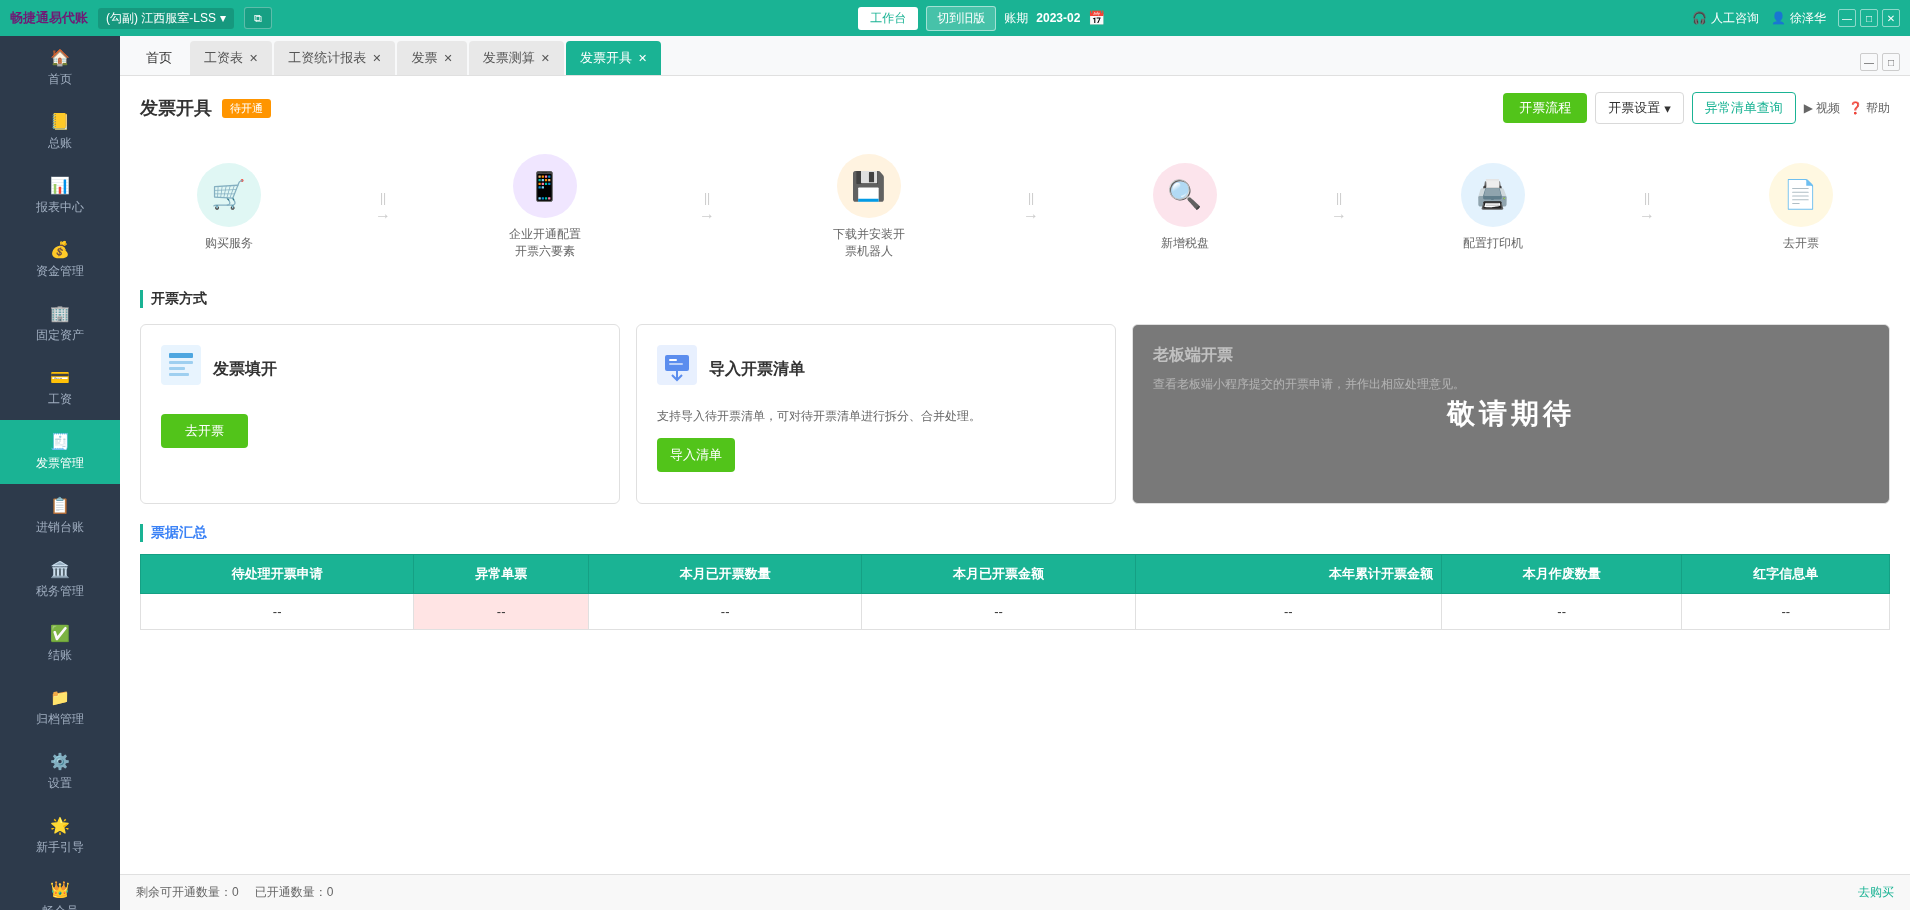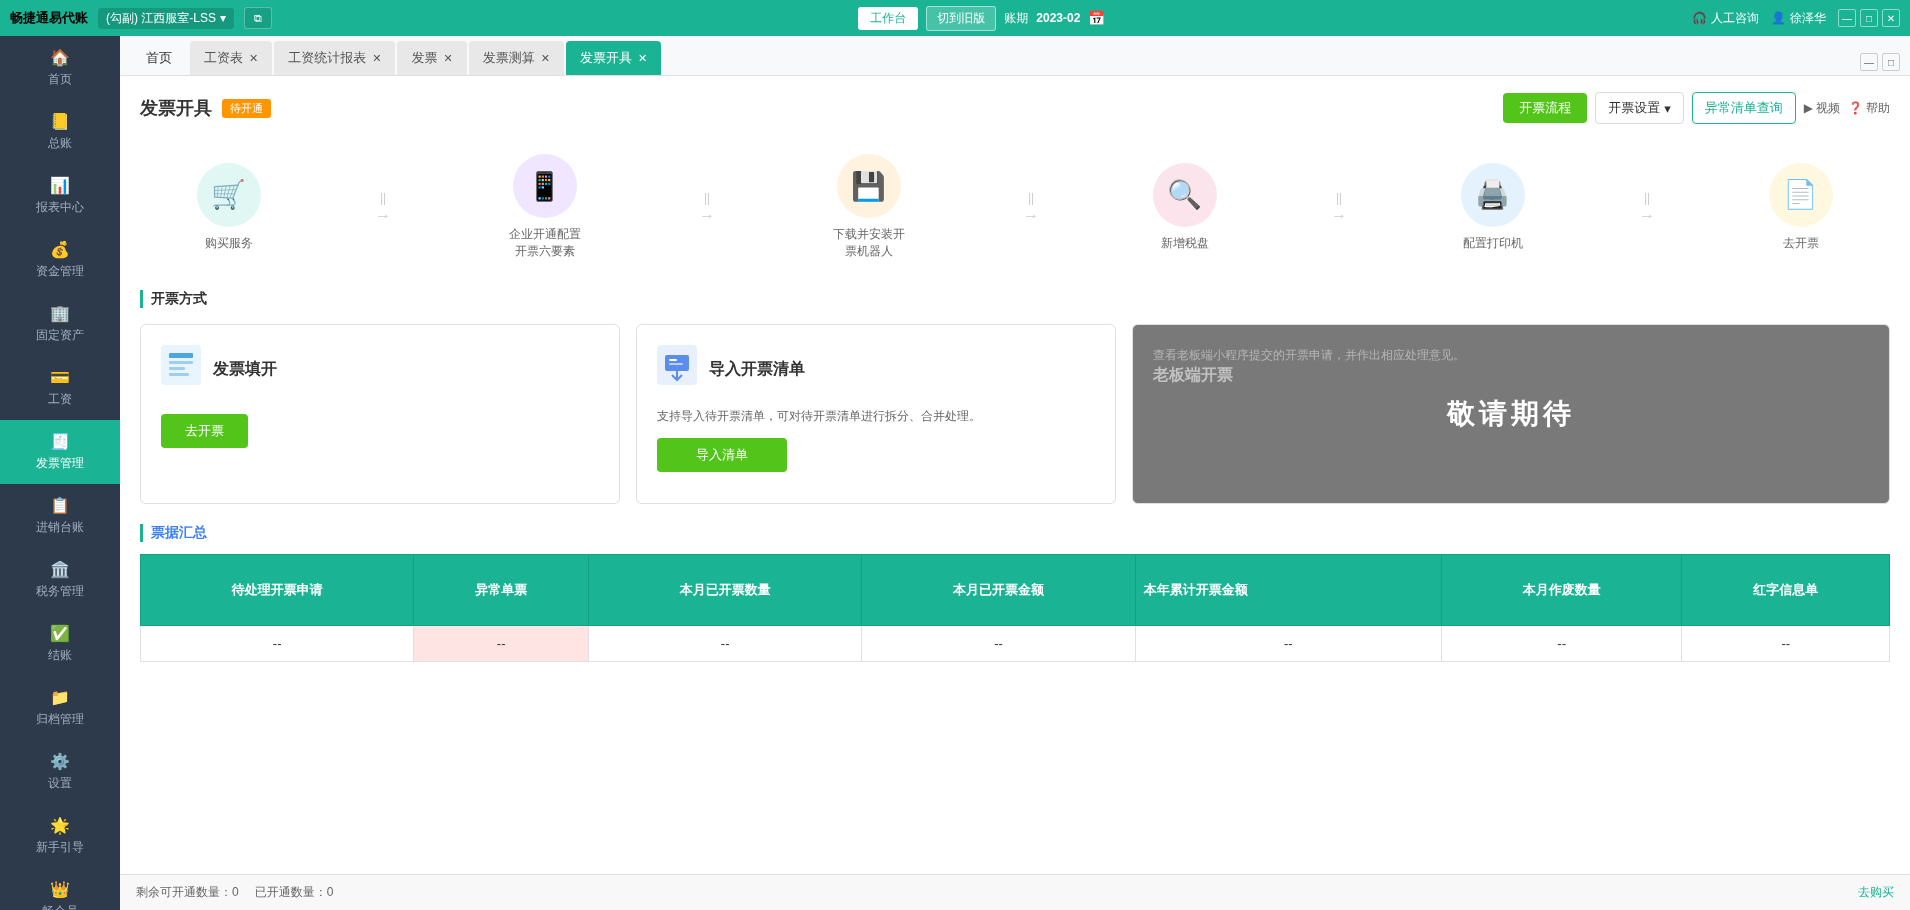--- a/index.html
+++ b/index.html
@@ -3,21 +3,21 @@
   <meta charset="utf-8">
   <style>
     * { margin: 0; padding: 0; box-sizing: border-box; }
     body { font-family: 'Microsoft YaHei', 'PingFang SC', sans-serif; font-size: 13px; background: #f0f2f5; color: #333; width: 1910px; height: 910px; overflow: hidden; display: flex; flex-direction: column; }
   </style>
 </head>
 <body>
 
 <div style="height:36px; background:#1ab394; display:flex; align-items:center; justify-content:space-between; padding:0 10px; flex-shrink:0;">
   <div style="display:flex; align-items:center; gap:10px;">
-    <span style="color:#000000; font-size:13px; font-weight:bold;">畅捷通易代账</span>
+    <span style="color:#701a75; font-size:13px; font-weight:bold;">畅捷通易代账</span>
     <div style="background:rgba(0,0,0,0.15); color:white; padding:2px 8px; border-radius:3px; font-size:12px; display:flex; align-items:center; gap:4px;">
       <span>(勾副) 江西服室-LSS</span>
       <span>▾</span>
     </div>
     <div style="background:rgba(0,0,0,0.1); border:1px solid rgba(255,255,255,0.3); border-radius:3px; width:28px; height:22px; display:flex; align-items:center; justify-content:center; cursor:pointer;">
       <span style="color:white; font-size:11px;">⧉</span>
     </div>
   </div>
   <div style="display:flex; align-items:center; gap:8px;">
     <button style="background:white; border:none; color:#1ab394; padding:3px 12px; border-radius:3px; cursor:pointer; font-size:12px;">工作台</button>
@@ -250,26 +250,26 @@
                     <rect x="8" y="10" width="24" height="16" rx="2" fill="#5b8dee"></rect>
                     <rect x="12" y="14" width="8" height="2" rx="1" fill="white"></rect>
                     <rect x="12" y="18" width="14" height="2" rx="1" fill="rgba(255,255,255,0.6)"></rect>
                     <path d="M15 30 L20 35 L25 30" stroke="#5b8dee" stroke-width="2" fill="none"></path>
                     <line x1="20" y1="26" x2="20" y2="35" stroke="#5b8dee" stroke-width="2"></line>
                   </svg>
               </div>
               <span style="font-size:16px; font-weight:bold; color:#333;">导入开票清单</span>
             </div>
             <div style="font-size:12px; color:#666; line-height:1.7;">支持导入待开票清单，可对待开票清单进行拆分、合并处理。</div>
-            <button style="align-self:flex-start; background:#52c41a; color:white; border:none; padding:8px 39px; border-radius:4px; cursor:pointer; font-size:13px;">导入清单</button>
+            <button style="align-self:flex-start; background:#52c41a; color:white; border:none; padding:8px 13px; border-radius:4px; cursor:pointer; font-size:13px;">导入清单</button>
           </div>
 
           <div style="flex:0.8; border:1px solid #e0e0e0; border-radius:6px; padding:20px; background:#888888; position:relative; overflow:hidden; min-height:180px;">
+            <div style="color:white; font-size:16px; font-weight:bold; margin-bottom:8px;">老板端开票</div>
             <div style="color:rgba(255,255,255,0.8); font-size:12px; line-height:1.7;">查看老板端小程序提交的开票申请，并作出相应处理意见。</div>
-            <div style="color:white; font-size:16px; font-weight:bold; margin-bottom:8px;">老板端开票</div>
             <div style="position:absolute; inset:0; display:flex; align-items:center; justify-content:center; background:rgba(100,100,100,0.4);">
               <span style="font-size:28px; font-weight:bold; color:white; letter-spacing:4px;">敬请期待</span>
             </div>
           </div>
         </div>
       </div>
 
       <div>
         <div style="font-size:14px; font-weight:bold; color:#3b82f6; margin-bottom:12px; padding-left:8px; border-left:3px solid #1ab394;">票据汇总</div>
         <table style="width:100%; border-collapse:collapse;">
@@ -280,21 +280,21 @@
               </th>
               <th style="background:#1ab394; color:white; padding:10px 8px; text-align:center; font-size:13px; border:1px solid #15a084;">
                 <span>异常单票</span>
               </th>
               <th style="background:#1ab394; color:white; padding:10px 8px; text-align:center; font-size:13px; border:1px solid #15a084;">
                 <span>本月已开票数量</span>
               </th>
               <th style="background:#1ab394; color:white; padding:10px 8px; text-align:center; font-size:13px; border:1px solid #15a084;">
                 <span>本月已开票金额</span>
               </th>
-              <th style="background:#1ab394; color:white; padding:26px 8px; text-align:left; font-size:13px; border:1px solid #15a084;">
+              <th style="background:#1ab394; color:white; padding:10px 8px; text-align:right; font-size:13px; border:1px solid #15a084;">
                 <span>本年累计开票金额</span>
               </th>
               <th style="background:#1ab394; color:white; padding:10px 8px; text-align:center; font-size:13px; border:1px solid #15a084;">
                 <span>本月作废数量</span>
               </th>
               <th style="background:#1ab394; color:white; padding:10px 8px; text-align:center; font-size:13px; border:1px solid #15a084;">
                 <span>红字信息单</span>
               </th>
             </tr>
           </thead>

